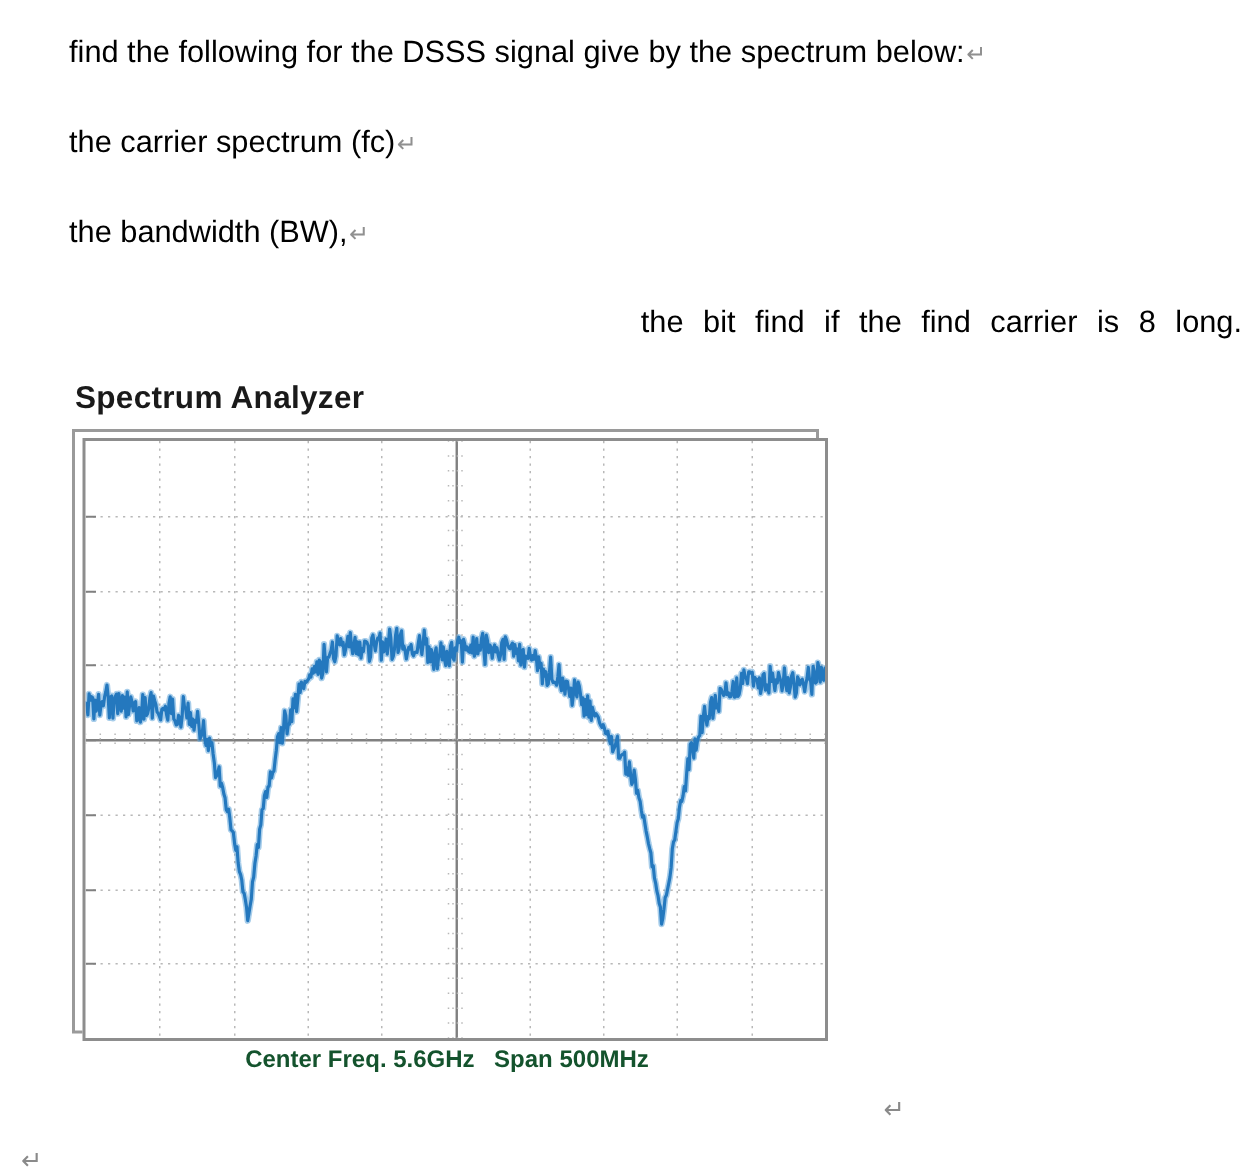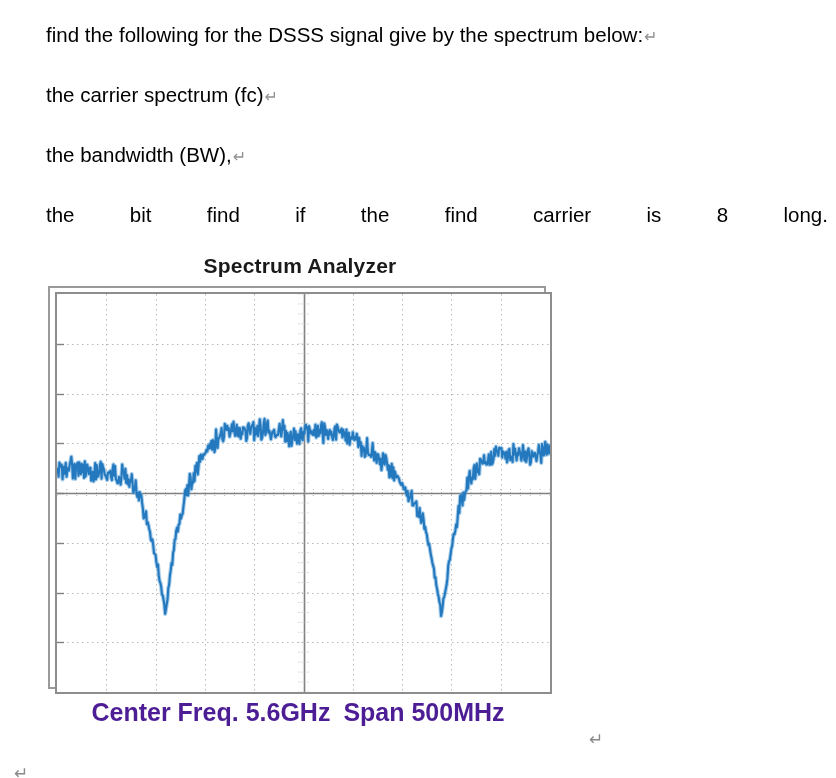--- a/index.html
+++ b/index.html
@@ -31,40 +31,40 @@
     white-space: nowrap;
   }
   .q-line .pilcrow {
     color: #909090;
     font-size: 16px;
     padding-left: 1px;
   }
   
   .q-line.justified {
     display: flex;
-    justify-content: space-between;
+    justify-content: flex-end;
     width: 782px;
     white-space: normal;
+    gap: 13px;
   }
   .q-line.justified > span { white-space: nowrap; }
 
   
   #spectrum-figure {
     position: absolute;
     left: 0;
     top: 250px;
     width: 600px;
     height: 250px;
   }
   #chart-title {
     position: absolute;
     left: 50px;
     top: 4px;
     width: 500px;
-    text-align: center;
     font-size: 21px;
     font-weight: bold;
     letter-spacing: 0.2px;
     color: #1a1a1a;
   }
 
   
   #plot-outer {
     position: absolute;
     left: 48px;
@@ -94,23 +94,23 @@
     overflow: hidden;
   }
   #plot-area svg { display: block; }
 
   #chart-caption {
     position: absolute;
     left: 48px;
     top: 448px;
     width: 500px;
     text-align: center;
-    font-size: 25px;
+    font-size: 16px;
     font-weight: bold;
-    color: #4c1d95;
+    color: #14532d;
   }
   #chart-caption .gap { display: inline-block; width: 13px; }
 
   
   .return-mark {
     position: absolute;
     color: #8a8a8a;
     font-size: 17px;
     line-height: 17px;
   }

